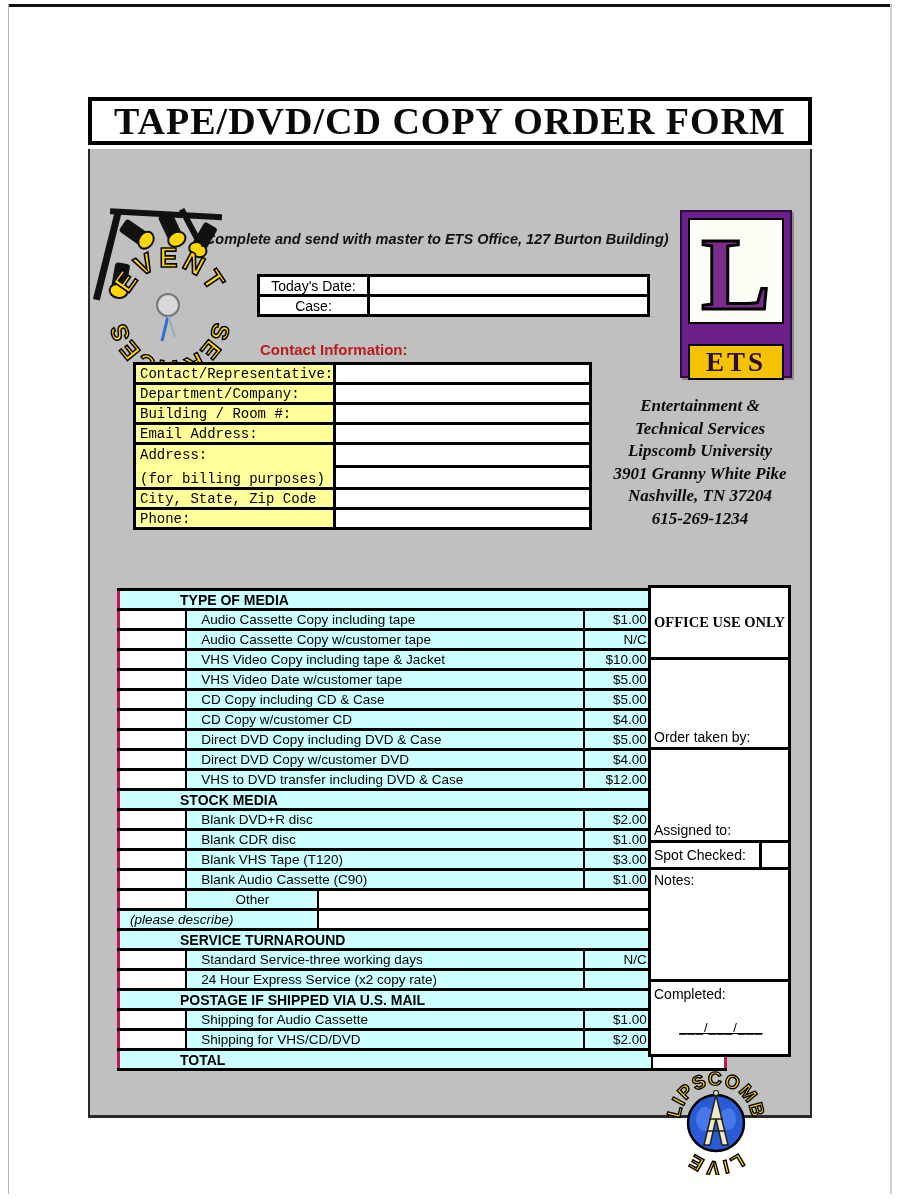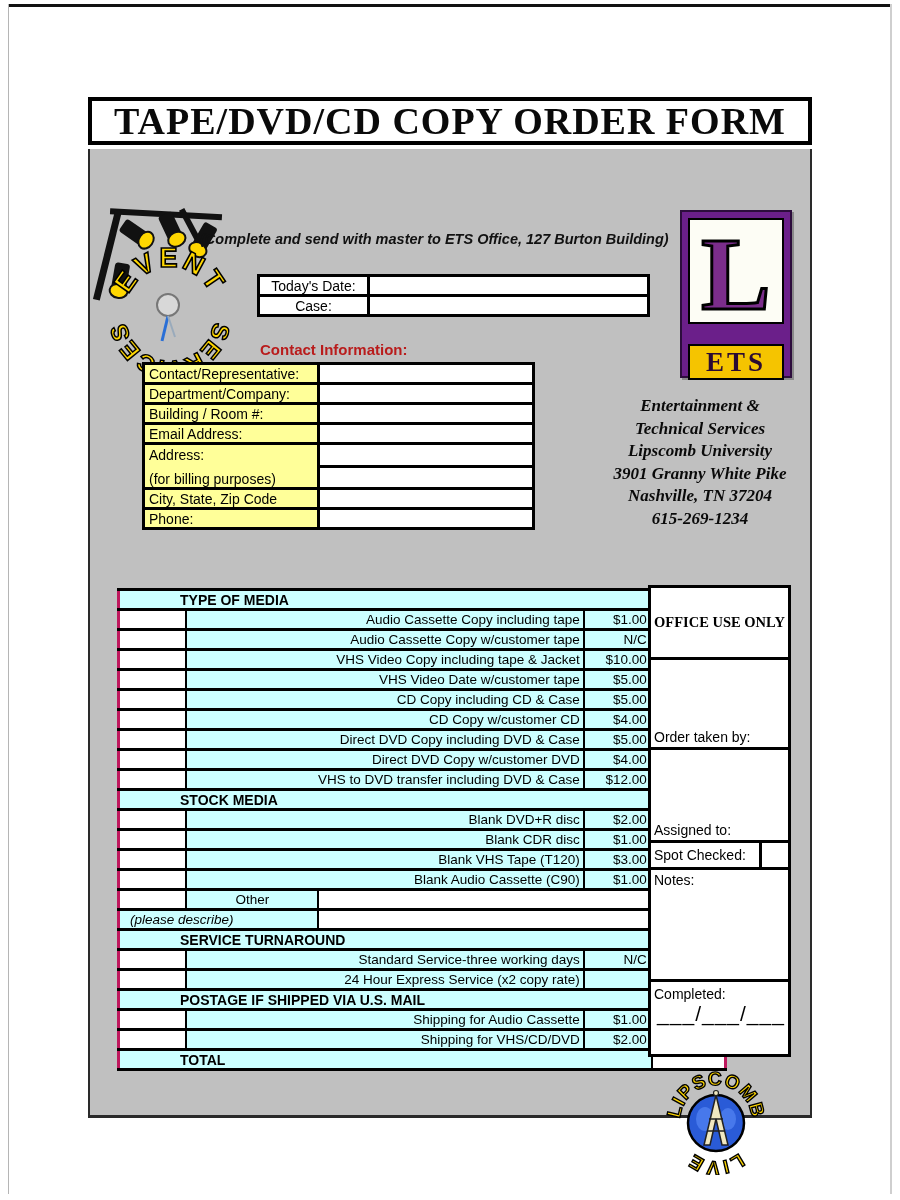--- a/index.html
+++ b/index.html
@@ -25,21 +25,21 @@
   table { border-collapse:collapse; }
   td { border:2px solid #000; font-size:13.5px; color:#000; }
 
   .datetime { position:absolute; left:167px; top:125px; width:393px; border:3px solid #000; }
   .datetime td { height:20px; border-width:3px; }
   .dt-label { width:110px; background:#fff; text-align:center; font-size:14px; }
   .dt-value { background:#fff; }
 
   .contact-heading { position:absolute; left:170px; top:192px; font-size:15px; font-weight:bold; color:#b91c1c; }
 
-  .contact { position:absolute; left:52px; top:213px; width:393px; border:3px solid #000; }
+  .contact { position:absolute; left:43px; top:213px; width:459px; border:3px solid #000;font-family:Liberation Mono, monospace; }
   .contact td { height:20px; border-width:3px; }
   .c-label { width:175px; background:#ffff99; padding-left:4px; font-size:14px; }
   .c-value { background:#ffffff; }
   .c-merged { vertical-align:top; }
   .c-merged .ml1 { padding-top:2px; }
   .c-merged .ml2 { padding-top:8px; }
 
   .ets-logo { position:absolute; left:590px; top:61px; width:112px; height:168px; background:#6B1F8A;
               border:2px solid #2d0d3d; padding:6px; box-shadow:2px 2px 0 #8a8a8a; }
   .ets-white { background:#fdfdf5; border:2px solid #000; height:106px; display:flex; align-items:center; justify-content:center; }
@@ -48,42 +48,42 @@
   .ets-band span { font-family:"Liberation Serif", serif; font-weight:bold; font-size:27px; letter-spacing:3px; color:#2A0A33; }
 
   .address { position:absolute; left:500px; top:246px; width:220px; text-align:center;
              font-family:"Liberation Serif", serif; font-weight:bold; font-style:italic;
              font-size:17px; line-height:22.5px; color:#0a0a0a; }
 
   .order { position:absolute; left:27px; top:439px; width:610px; border:3px solid #be185d; background:#4d7c0f; }
   .order td { height:20px; border-width:3px 2px; padding:0 3px; }
   .order .sec { background:#ccffff; font-weight:bold; padding-left:60px; font-size:14px; }
   .order .qty { background:#ffffff; }
-  .order .desc { background:#ccffff; padding-left:14px;text-align:right; }
+  .order .desc { background:#ccffff; padding-left:14px; }
   .order .price { background:#ccffff; text-align:right; padding-right:4px; }
   .order .amt { background:#ffffff; }
   .order .amt-cyan { background:#ccffff; }
   .order .olabel { background:#ccffff; text-align:center; }
   .order .dlabel { background:#ccffff; font-style:italic; padding-left:10px; }
   .order .input-wide { background:#ffffff; }
 
   .office { position:absolute; left:558px; top:436px; width:143px; height:472px; background:#ffffff;
             border:3px solid #000; display:flex; flex-direction:column; }
   .office .sect { border-bottom:3px solid #000; position:relative; }
   .office .sect:last-child { border-bottom:none; }
   .o-head { height:72px; display:flex; align-items:center; justify-content:center;
             font-weight:bold; font-size:14.5px;font-family:Liberation Serif, serif; }
   .o-taken { height:90px; } .o-assigned { height:93px; }
   .bottom-label { position:absolute; left:3px; bottom:2px; font-size:14px; }
   .o-spot { height:27px; display:flex; }
   .o-spot .spot-label { flex:1; font-size:14px; padding:4px 0 0 3px; }
   .o-spot .spot-box { width:29px; border-left:3px solid #000; background:#fff; }
   .o-notes { height:112px; font-size:14px; padding:2px 0 0 3px; }
   .o-completed { flex:1; font-size:14px; padding:4px 0 0 3px; }
-  .o-completed .blanks { text-align:center; font-size:21px; letter-spacing:1px; }
+  .o-completed .blanks { text-align:center; margin-top:18px; font-size:13px; letter-spacing:1px;text-decoration:underline; }
 
   .es-logo { position:absolute; left:2px; top:56px; }
   .lips-logo { position:absolute; left:572px; top:918px; }
 </style>
 </head>
 <body>
 
 <div class="scan-line-top"></div>
 <div class="scan-line-left"></div>
 <div class="scan-line-right"></div>

